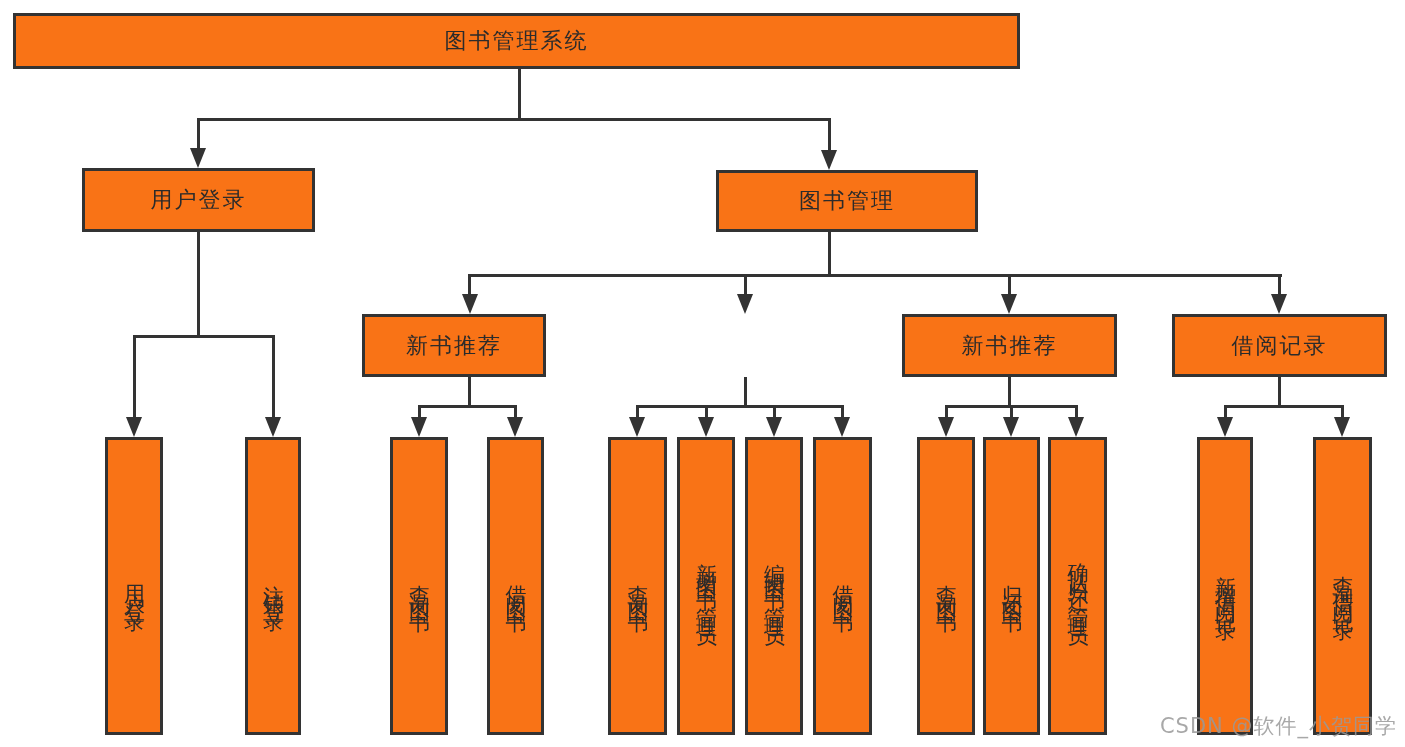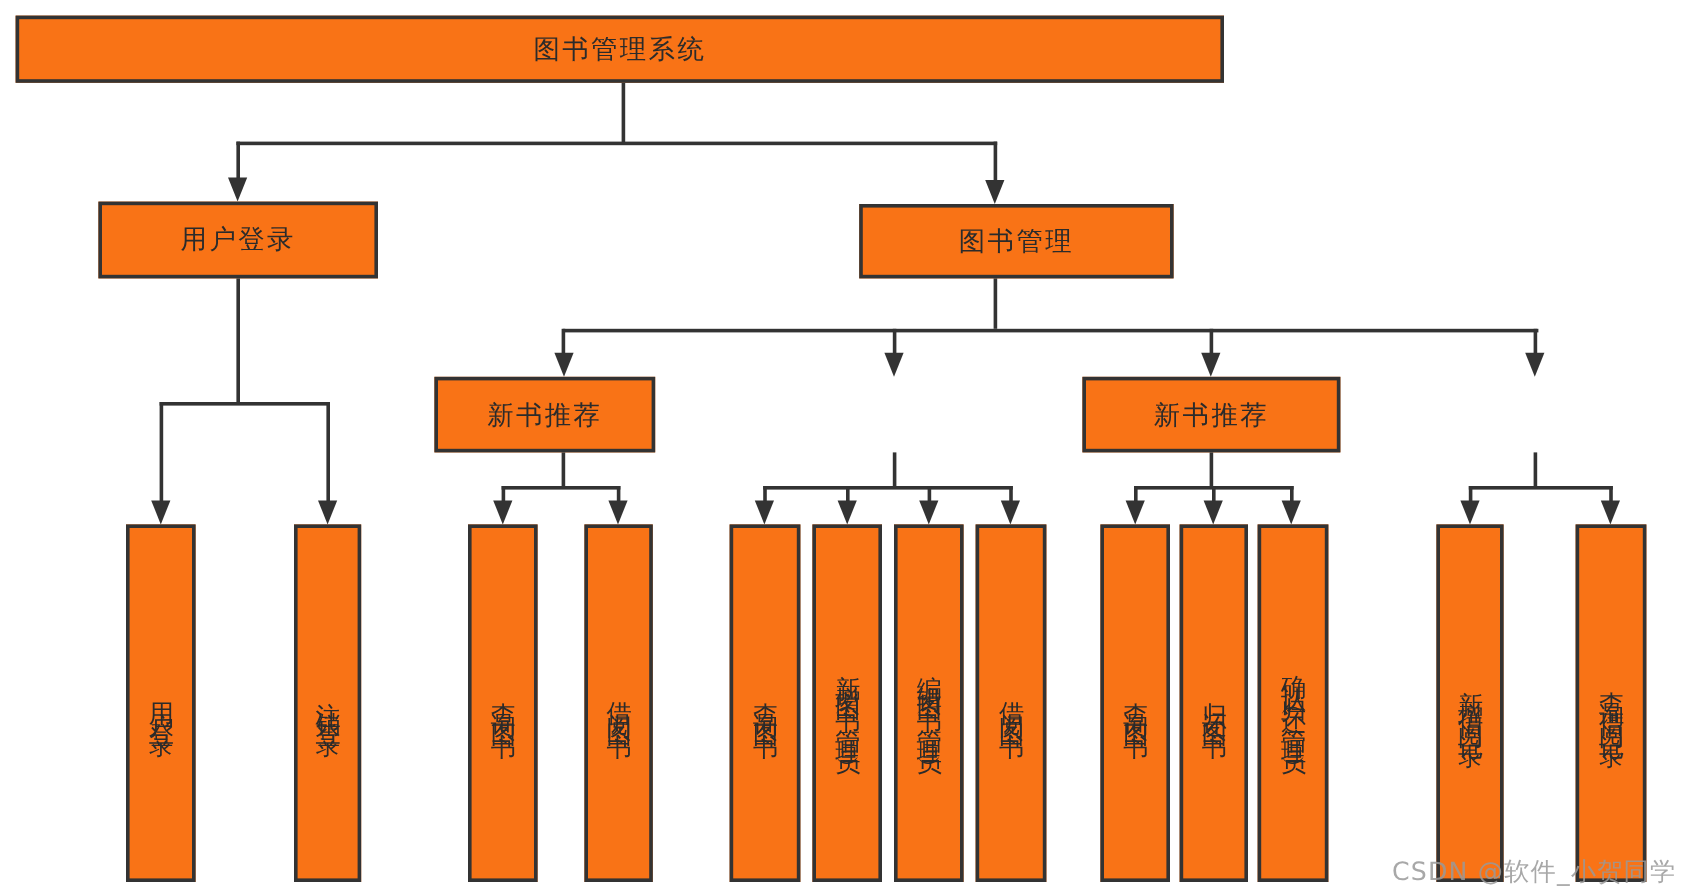--- a/index.html
+++ b/index.html
@@ -77,20 +77,21 @@
   <div class="arrow" style="left:462px;top:294px"></div>
   <div class="line" style="left:744px;top:274px;width:3px;height:22px"></div>
   <div class="arrow" style="left:737px;top:294px"></div>
   <div class="line" style="left:1008px;top:274px;width:3px;height:22px"></div>
   <div class="arrow" style="left:1001px;top:294px"></div>
   <div class="line" style="left:1278px;top:274px;width:3px;height:22px"></div>
   <div class="arrow" style="left:1271px;top:294px"></div>
 
   <div class="box hbox" style="left:362px;top:314px;width:184px;height:63px">新书推荐</div>
   <div class="box hbox" style="left:902px;top:314px;width:215px;height:63px">新书推荐</div>
+  <div class="box hbox" style="left:1172px;top:314px;width:215px;height:63px">借阅记录</div>
 
   <div class="line" style="left:468px;top:377px;width:3px;height:28px"></div>
   <div class="line" style="left:418px;top:405px;width:99px;height:3px"></div>
   <div class="line" style="left:418px;top:405px;width:3px;height:14px"></div>
   <div class="arrow" style="left:411px;top:417px"></div>
   <div class="line" style="left:514px;top:405px;width:3px;height:14px"></div>
   <div class="arrow" style="left:507px;top:417px"></div>
 
   <div class="line" style="left:744px;top:377px;width:3px;height:28px"></div>
   <div class="line" style="left:636px;top:405px;width:208px;height:3px"></div>

